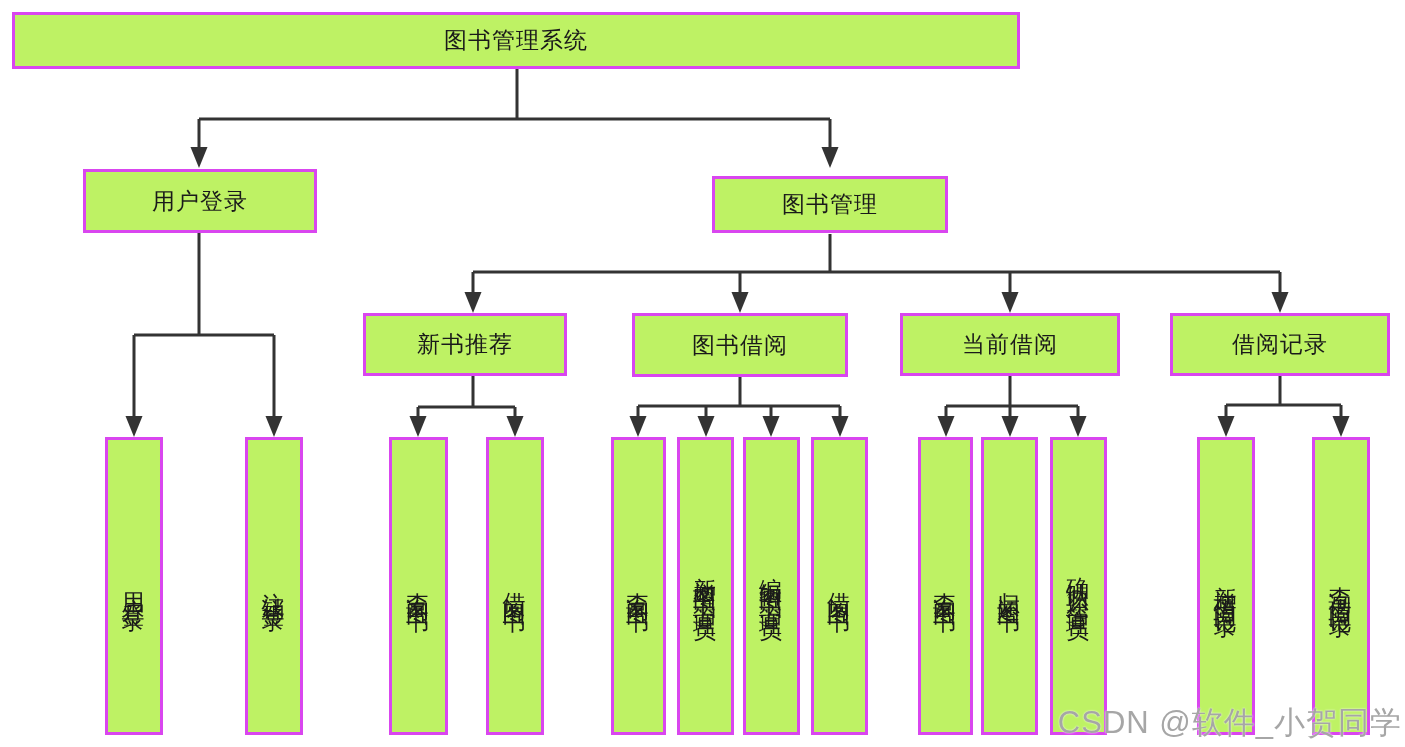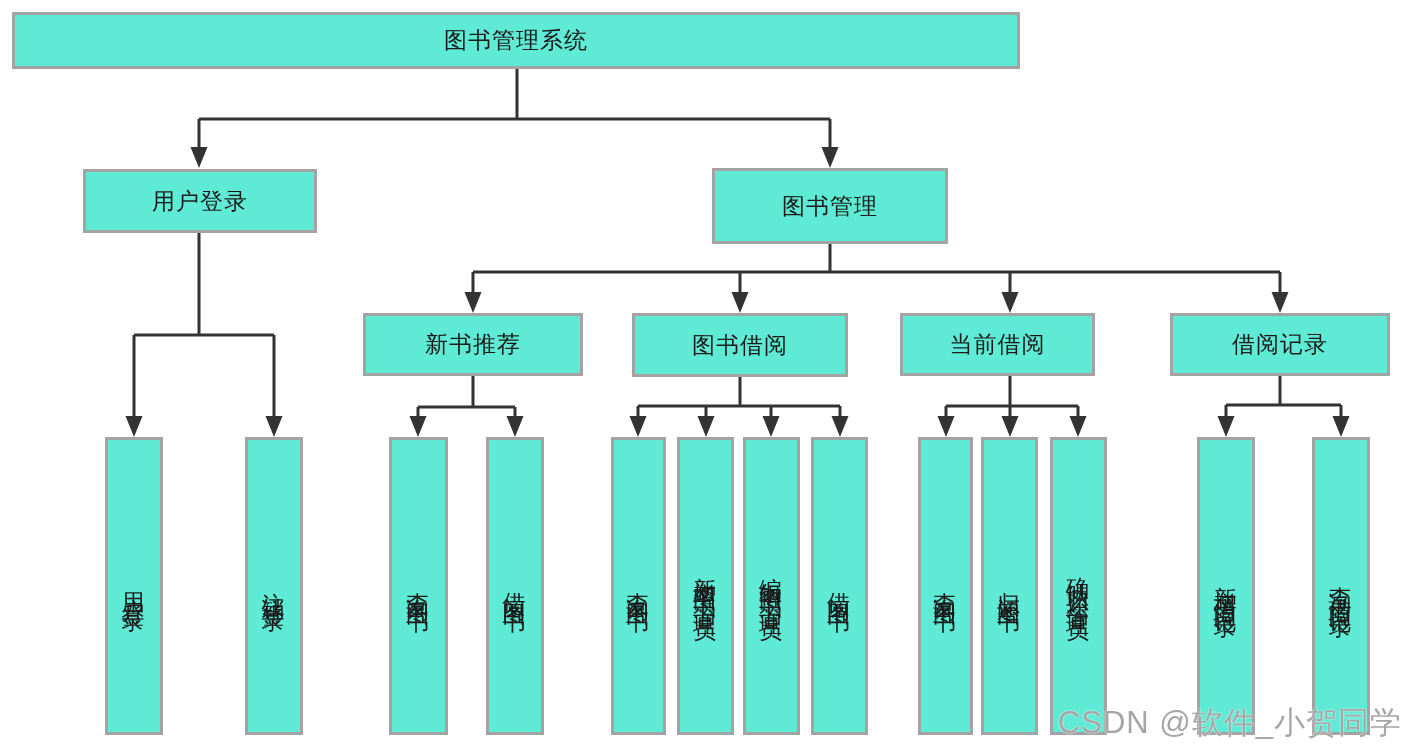--- a/index.html
+++ b/index.html
@@ -10,22 +10,22 @@
     overflow: hidden;
   }
   .canvas { position: relative; width: 1405px; height: 747px; background: #ffffff; }
   .connectors { position: absolute; left: 0; top: 0; width: 1405px; height: 747px; }
   .connectors path { stroke: #333333; stroke-width: 3; fill: none; }
   .connectors polygon { fill: #333333; stroke: none; }
 
   .node {
     position: absolute;
     box-sizing: border-box;
-    background: #5eead4;
-    border: 3px solid #a3a3a3;
+    background: #bef264;
+    border: 3px solid #d946ef;
     color: #1a1a1a;
     display: flex;
     align-items: center;
     justify-content: center;
     font-size: 23px;
     letter-spacing: 1px;
     white-space: nowrap;
   }
   .leaf {
     top: 437px;
@@ -33,24 +33,24 @@
     writing-mode: vertical-rl;
     text-orientation: mixed;
     letter-spacing: 6px;
     font-size: 23px;
     white-space: normal;
   }
 
   
   #n-root        { left: 12px;   top: 12px;  width: 1008px; height: 57px; }
   #n-user-login  { left: 83px;   top: 169px; width: 234px;  height: 64px; }
-  #n-book-mgmt   { left: 712px;  top: 168px; width: 236px;  height: 76px; text-align: right; }
-  #n-new-rec     { left: 363px;  top: 313px; width: 220px;  height: 63px; }
+  #n-book-mgmt   { left: 712px;  top: 176px; width: 236px;  height: 57px; text-align: right; }
+  #n-new-rec     { left: 363px;  top: 313px; width: 204px;  height: 63px; }
   #n-book-borrow { left: 632px;  top: 313px; width: 216px;  height: 64px; }
-  #n-current     { left: 900px;  top: 313px; width: 195px;  height: 63px; }
+  #n-current     { left: 900px;  top: 313px; width: 220px;  height: 63px; }
   #n-records     { left: 1170px; top: 313px; width: 220px;  height: 63px; }
 
   
   #l-user-login  { left: 105px;  width: 58px; }
   #l-logout      { left: 245px;  width: 58px; }
   #l-query-new   { left: 389px;  width: 59px; }
   #l-borrow-new  { left: 486px;  width: 58px; }
   #l-query-bb    { left: 611px;  width: 55px; }
   #l-add-book    { left: 677px;  width: 57px; }
   #l-edit-book   { left: 743px;  width: 57px; }

